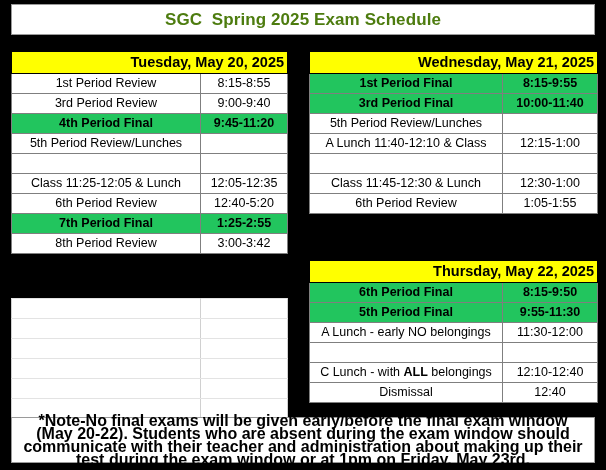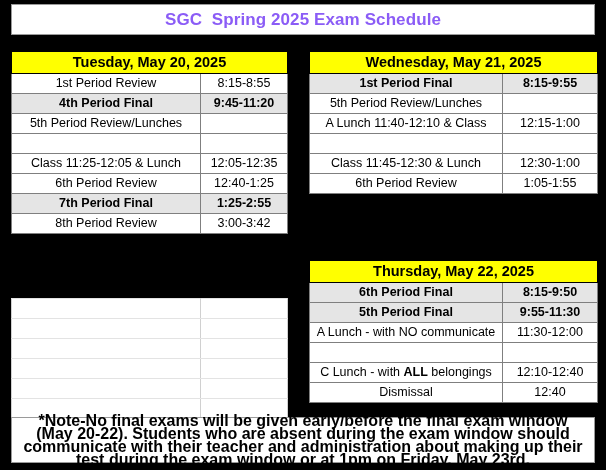--- a/index.html
+++ b/index.html
@@ -25,21 +25,21 @@
     background: #ffffff;
     border: 1px solid #9a9a9a;
     box-sizing: border-box;
     display: flex;
     align-items: center;
     justify-content: center;
   }
   #title-text {
     font-size: 17px;
     font-weight: bold;
-    color: #8b5cf6;
+    color: #4d7c0f;
     letter-spacing: 0.1px;
     white-space: pre;
   }
 
   
   .sched {
     position: absolute;
     border-collapse: collapse;
     table-layout: fixed;
     background: #ffffff;
@@ -56,23 +56,24 @@
     line-height: 13px;
     overflow: hidden;
     white-space: nowrap;
   }
   .sched td.dayhead {
     background: #ffff00;
     font-weight: bold;
     font-size: 14.5px;
     height: 21px;
     border: 1px solid #000000;
+    text-align: right;
   }
   .sched td.shaded {
-    background: #e5e5e5;
+    background: #22c55e;
     font-weight: bold;
   }
   .sched td.blank {
     background: #ffffff;
   }
   .sched td.empty-grid {
     border: 1px solid #e3e3e3;
     border-left-color: #d0d0d0;
     border-right-color: #d0d0d0;
     height: 19px;
@@ -136,38 +137,42 @@
     </colgroup>
   <tbody>
       <tr>
         <td class="dayhead" colspan="2">Tuesday, May 20, 2025</td>
       </tr>
       <tr>
         <td>1st Period Review</td>
         <td>8:15-8:55</td>
       </tr>
       <tr>
+        <td>3rd Period Review</td>
+        <td>9:00-9:40</td>
+      </tr>
+      <tr>
         <td class="shaded">4th Period Final</td>
         <td class="shaded">9:45-11:20</td>
       </tr>
       <tr>
         <td>5th Period Review/Lunches</td>
         <td class="blank"></td>
       </tr>
       <tr>
         <td class="blank"></td>
         <td class="blank"></td>
       </tr>
       <tr>
         <td>Class 11:25-12:05 &amp; Lunch</td>
         <td>12:05-12:35</td>
       </tr>
       <tr>
         <td>6th Period Review</td>
-        <td>12:40-1:25</td>
+        <td>12:40-5:20</td>
       </tr>
       <tr>
         <td class="shaded">7th Period Final</td>
         <td class="shaded">1:25-2:55</td>
       </tr>
       <tr>
         <td class="lastrow">8th Period Review</td>
         <td class="lastrow">3:00-3:42</td>
       </tr>
     </tbody>
@@ -213,20 +218,24 @@
     </colgroup>
   <tbody>
       <tr>
         <td class="dayhead" colspan="2">Wednesday, May 21, 2025</td>
       </tr>
       <tr>
         <td class="shaded">1st Period Final</td>
         <td class="shaded">8:15-9:55</td>
       </tr>
       <tr>
+        <td class="shaded">3rd Period Final</td>
+        <td class="shaded">10:00-11:40</td>
+      </tr>
+      <tr>
         <td>5th Period Review/Lunches</td>
         <td class="blank"></td>
       </tr>
       <tr>
         <td>A Lunch 11:40-12:10 &amp; Class</td>
         <td>12:15-1:00</td>
       </tr>
       <tr>
         <td class="blank"></td>
         <td class="blank"></td>
@@ -253,21 +262,21 @@
       </tr>
       <tr>
         <td class="shaded">6th Period Final</td>
         <td class="shaded">8:15-9:50</td>
       </tr>
       <tr>
         <td class="shaded">5th Period Final</td>
         <td class="shaded">9:55-11:30</td>
       </tr>
       <tr>
-        <td>A Lunch - with NO communicate</td>
+        <td>A Lunch - early NO belongings</td>
         <td>11:30-12:00</td>
       </tr>
       <tr>
         <td class="blank"></td>
         <td class="blank"></td>
       </tr>
       <tr>
         <td>C Lunch - with <span class="bold-inline">ALL</span> belongings</td>
         <td>12:10-12:40</td>
       </tr>

